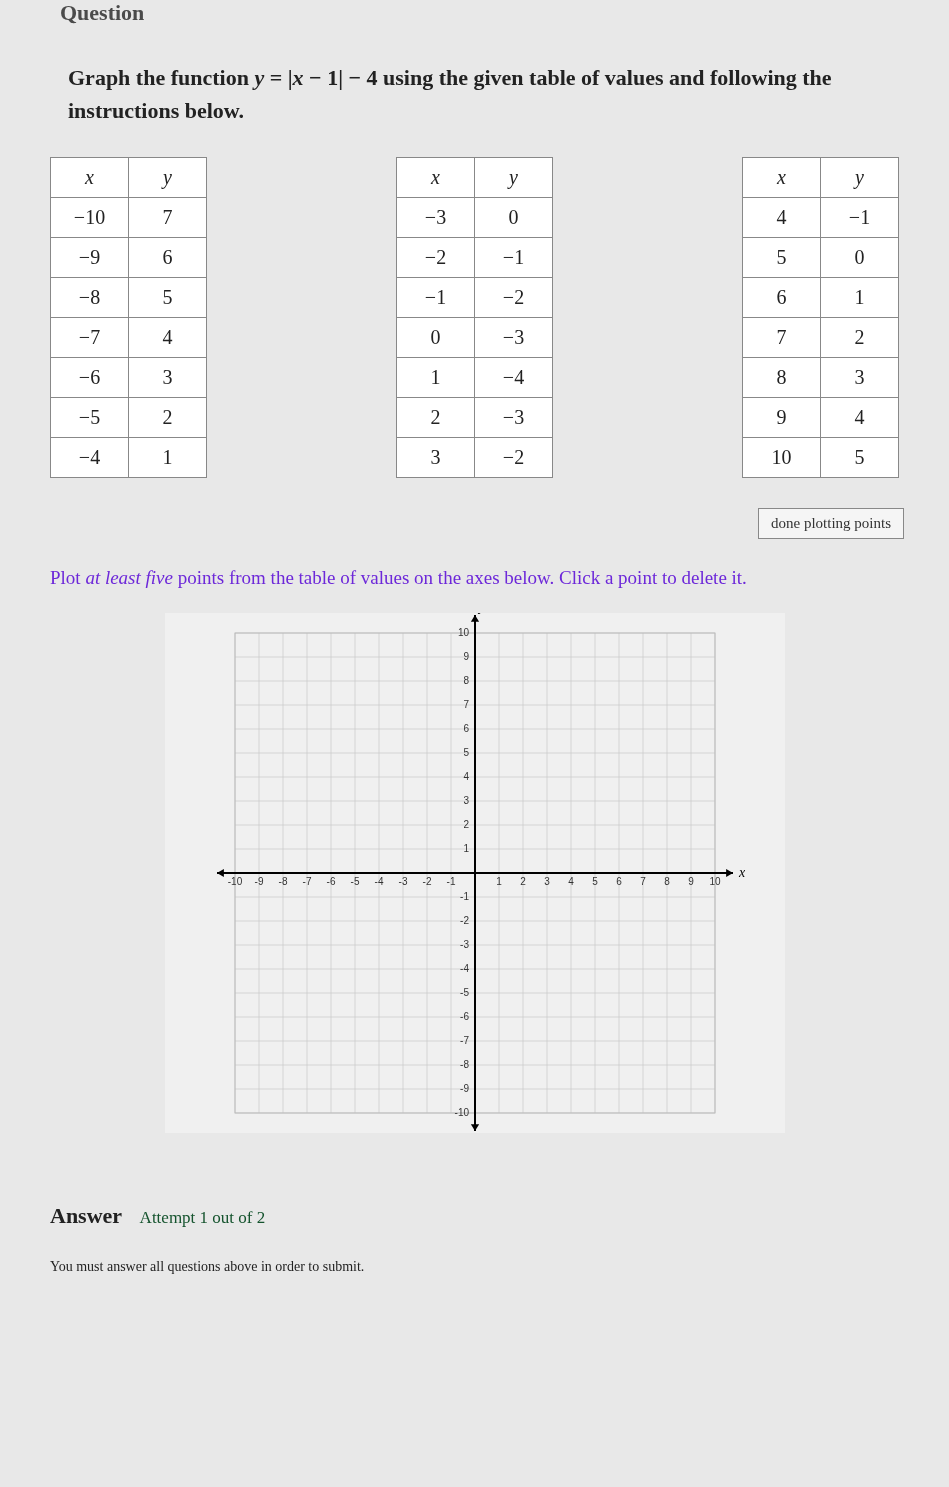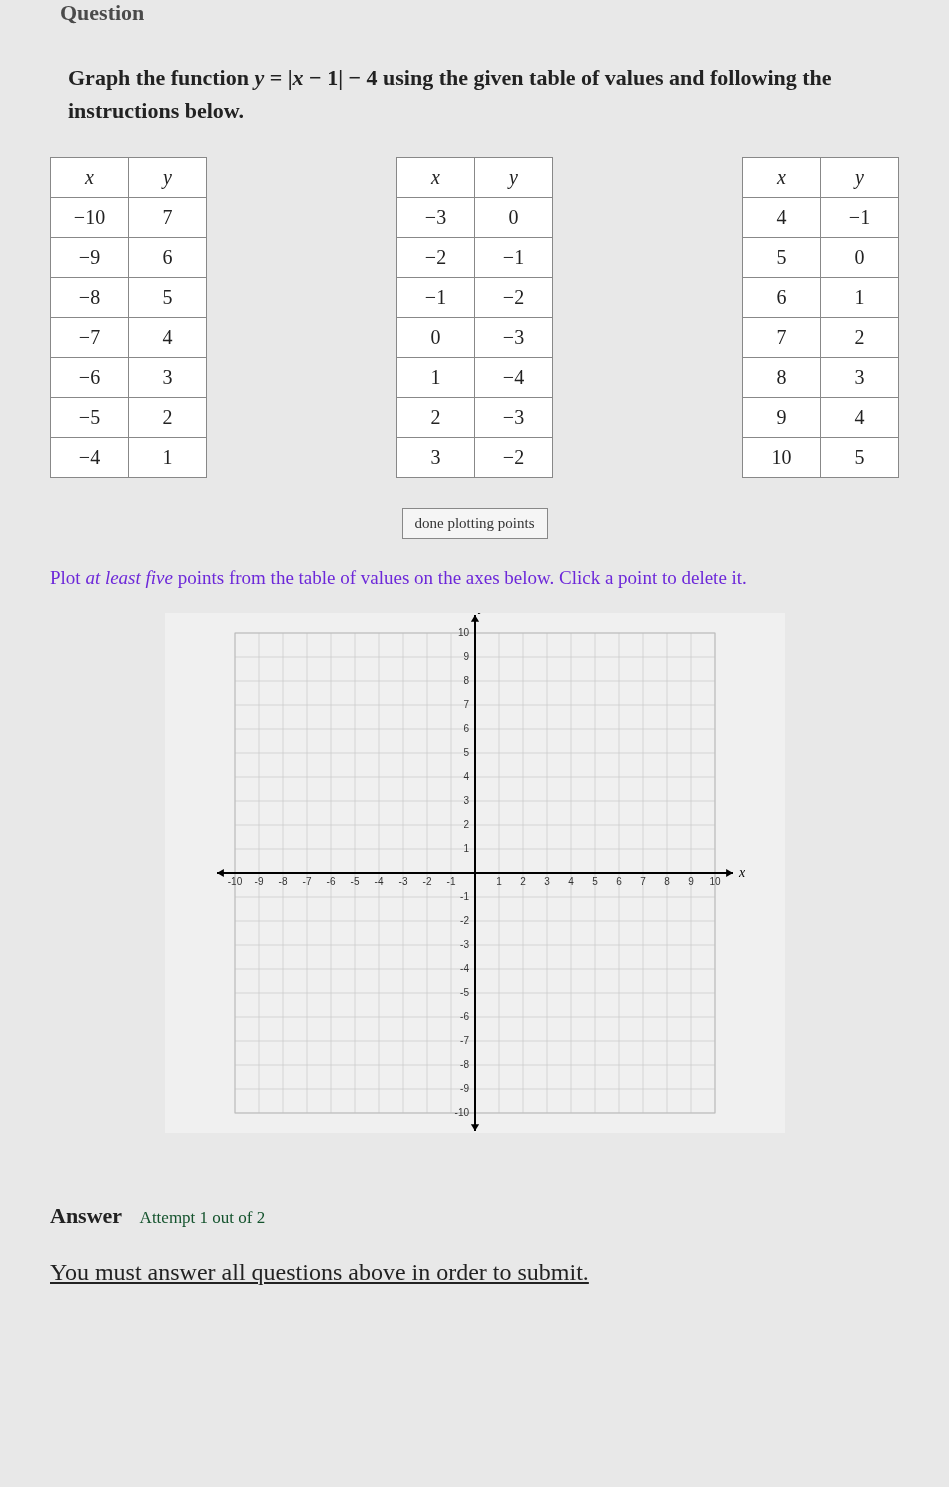--- a/index.html
+++ b/index.html
@@ -54,21 +54,21 @@
     font-size: 20px;
     font-family: 'Times New Roman', serif;
     color: #222;
   }
   table.data th {
     font-weight: normal;
     font-style: italic;
   }
   .done-btn-row {
     display: flex;
-    justify-content: center;
+    justify-content: flex-end;
     margin: 25px 0 25px 0;
   }
   .done-btn {
     border: 1px solid #888;
     background: #f5f5f5;
     padding: 6px 12px;
     font-size: 15px;
     font-family: Georgia, serif;
     color: #333;
     cursor: pointer;
@@ -93,24 +93,23 @@
     font-size: 22px;
     color: #222;
     margin: 0 5px 30px 5px;
   }
   .answer-row .attempt {
     font-size: 17px;
     color: #14532d;
     margin-left: 12px;
   }
   .submit-row {
-    font-size: 24px;
+    font-size: 14px;
     color: #222;
     margin: 0 5px 0 5px;
-    text-decoration: underline;
   }
 </style>
 </head>
 <body>
 
 <div class="page">
 
   <div class="header-row">
     <div class="question-label">Question</div>
   </div>

